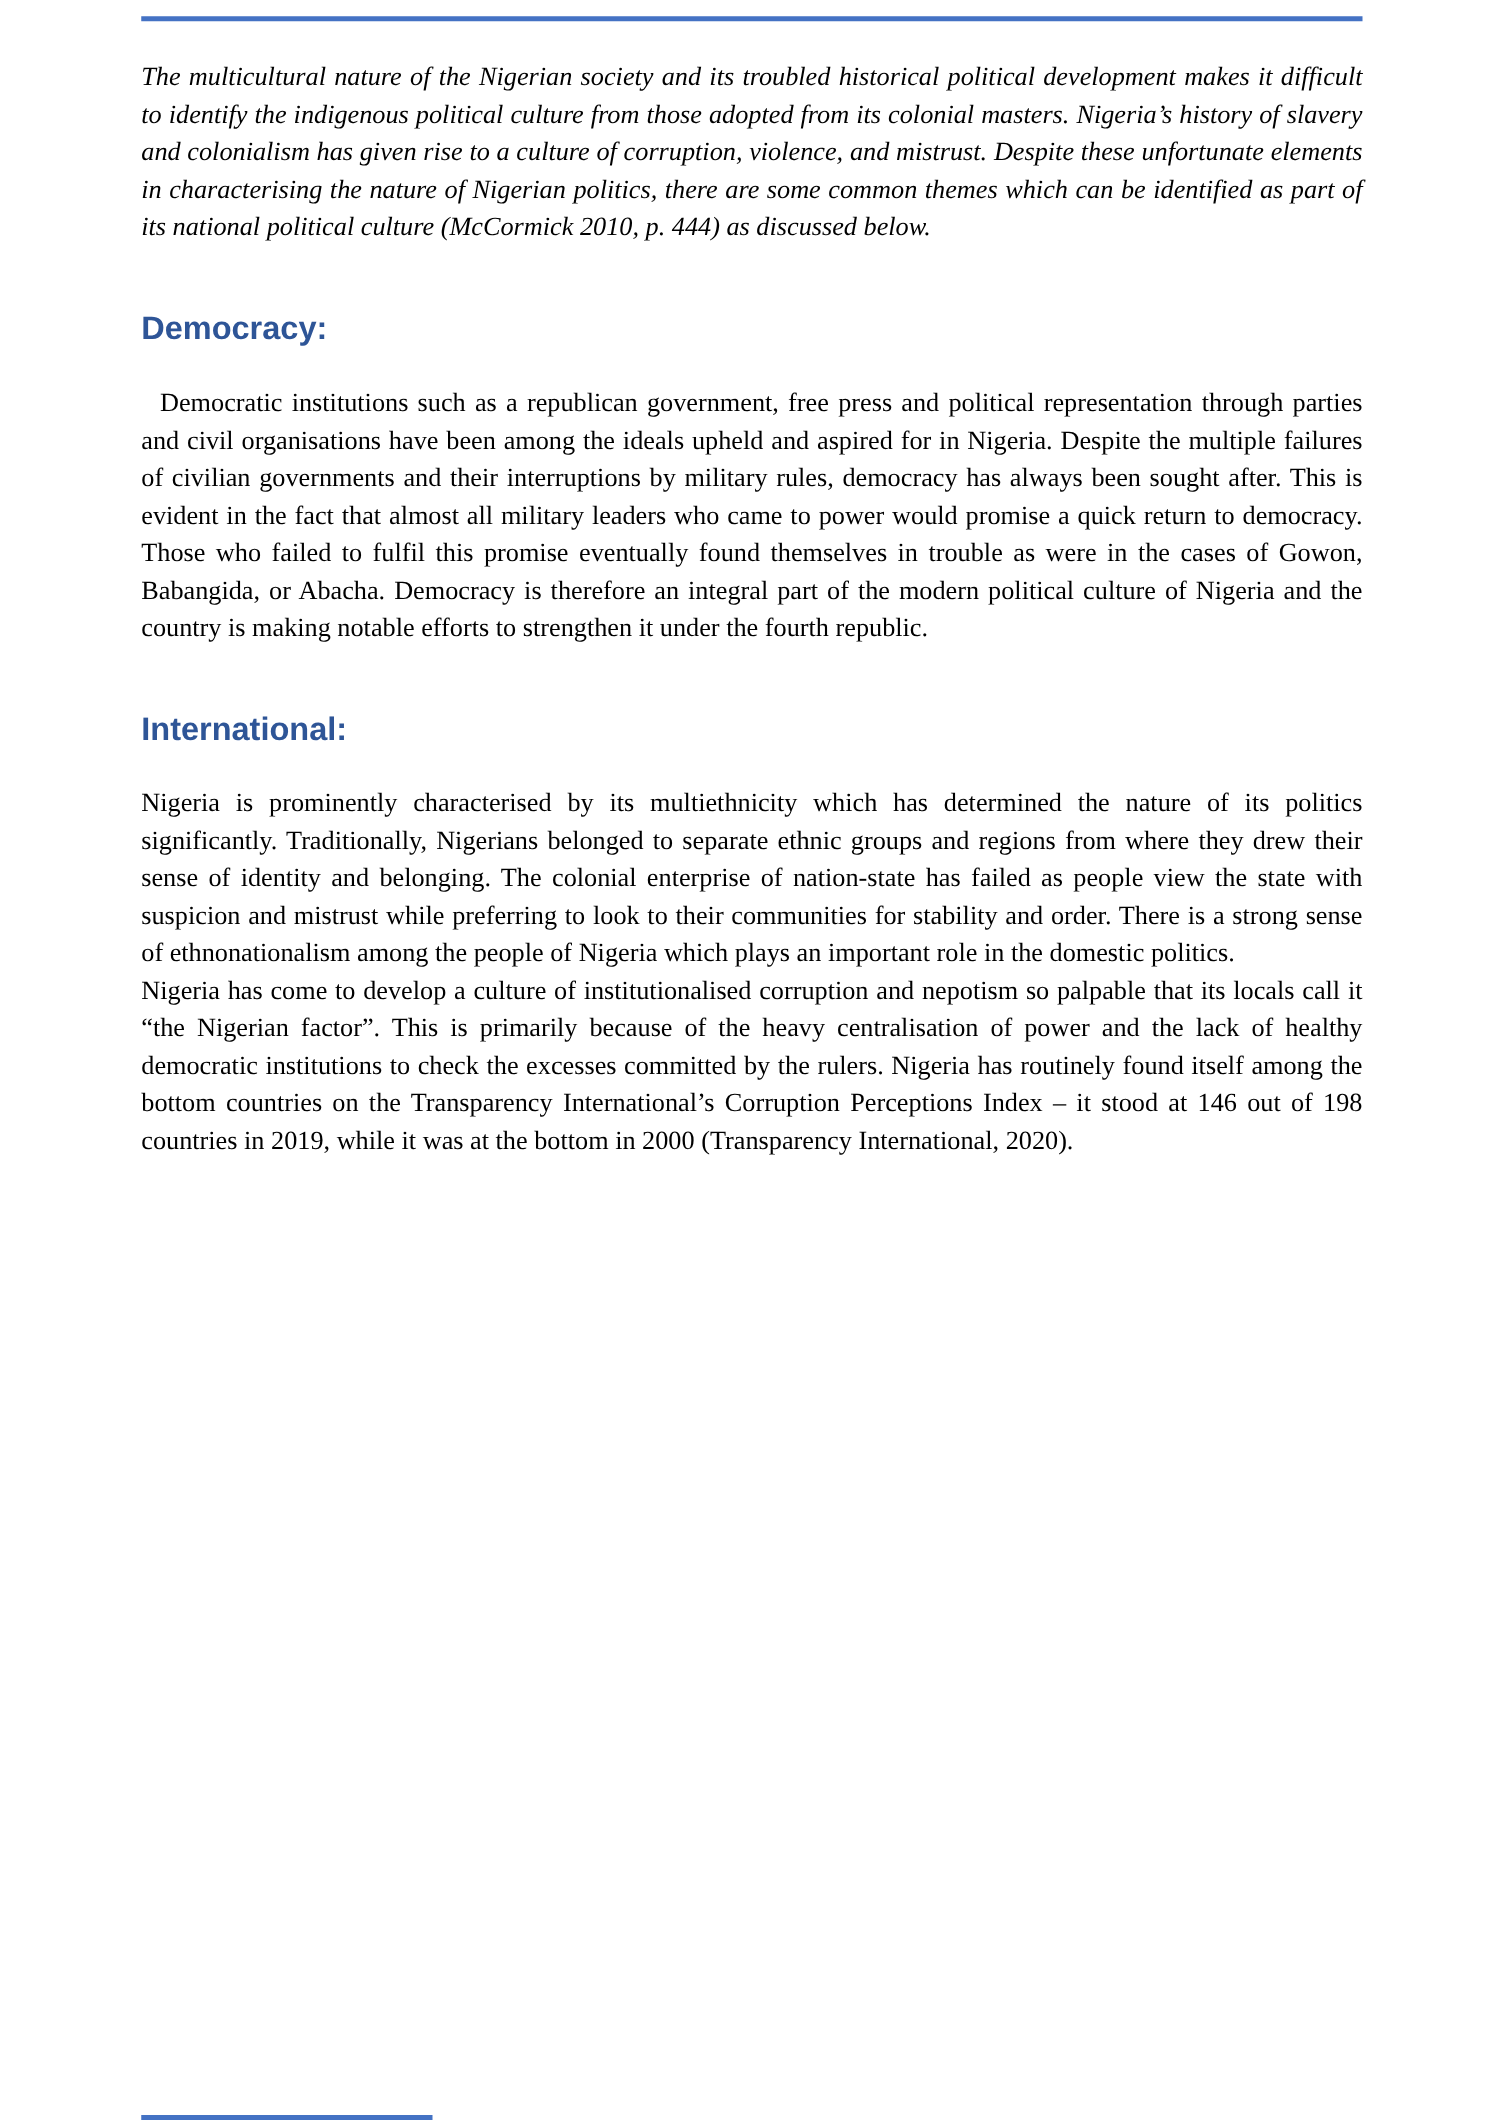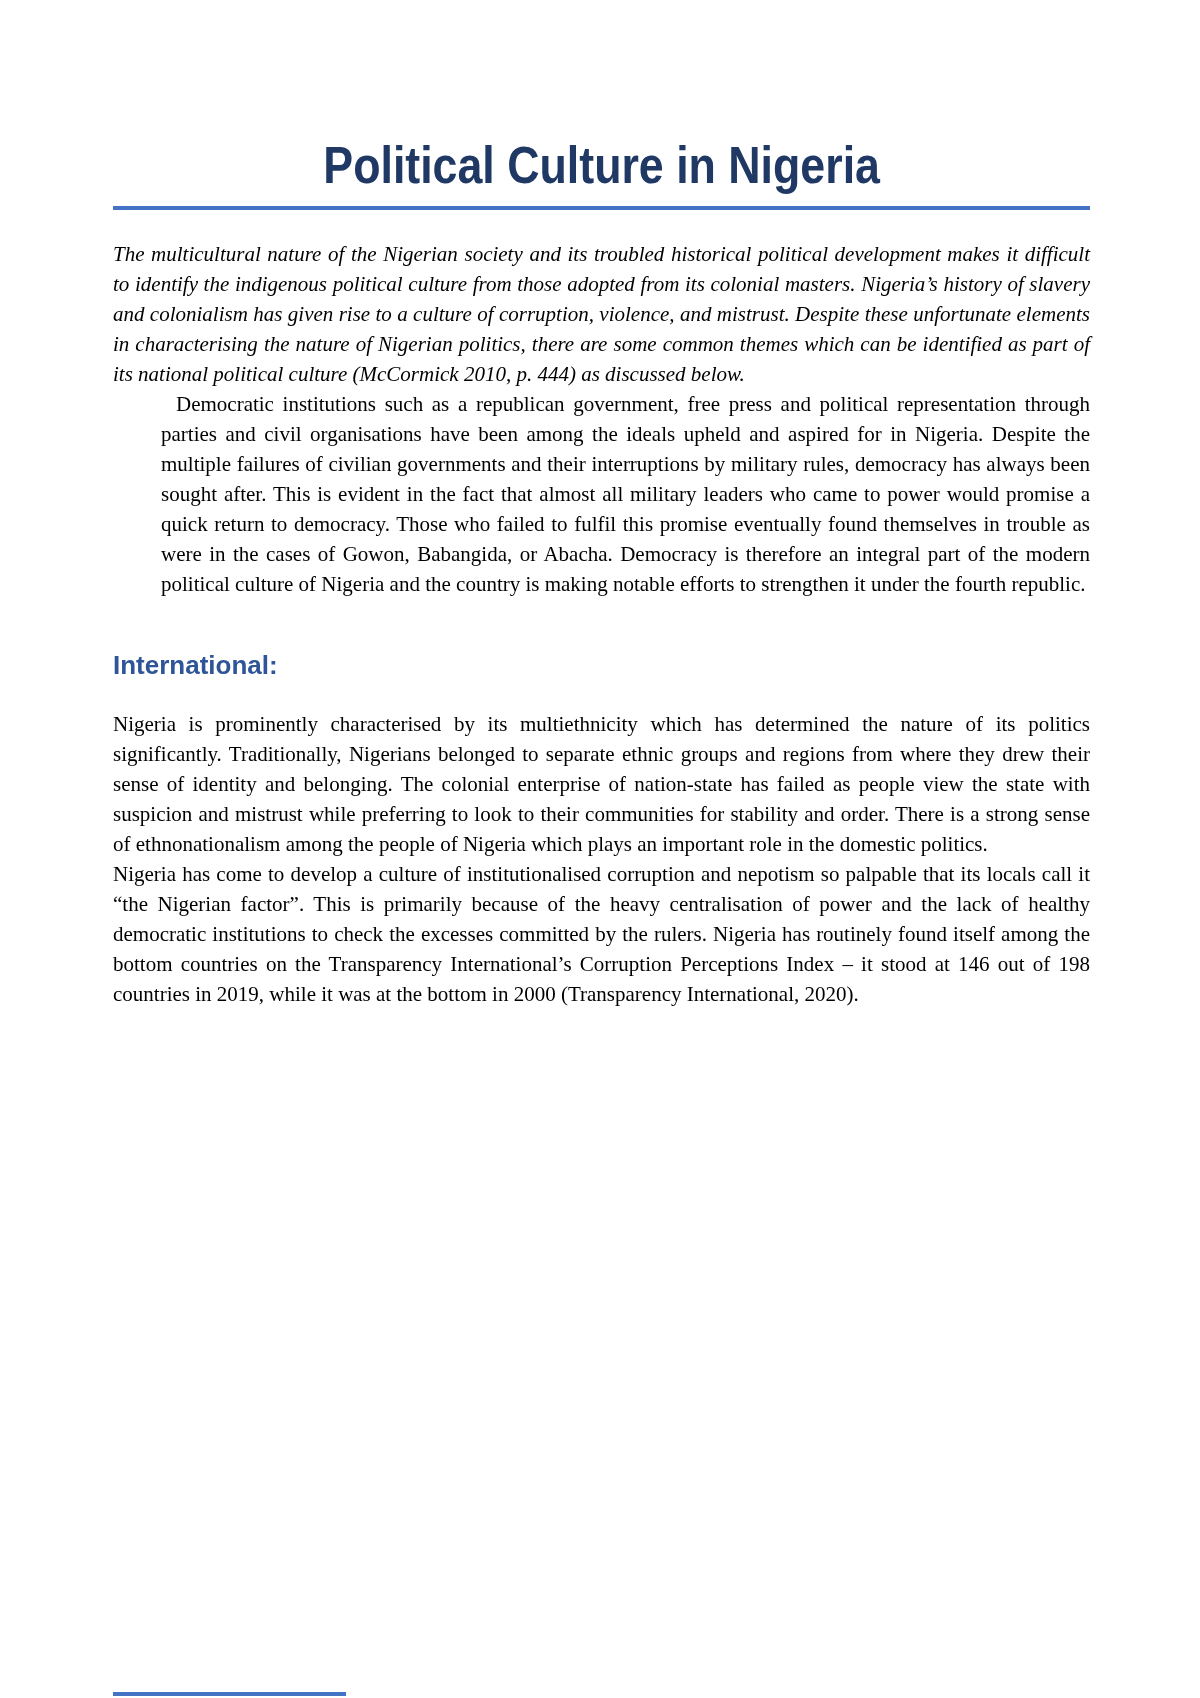--- a/index.html
+++ b/index.html
@@ -55,44 +55,41 @@
   .section-heading {
     margin: 52px 0 30px 0;
     font-family: "Liberation Sans", sans-serif;
     font-weight: bold;
     font-size: 26px;
     line-height: 1.1;
     color: var(--heading-color, #2E5597);
   }
   .indent-first {
     text-indent: 15px;
-    margin-left: 48px;
   }
   .bottom-rule-fragment {
     position: absolute;
     left: 113px;
     bottom: 2px;
     width: 233px;
     height: 4px;
     background: var(--rule-color, #4472C4);
   }
 </style>
 </head>
 <body>
 
 <div class="page">
 
-  <h1 class="doc-title">
-    <span class="squeeze">Political Culture in Nigeria</span>
-  </h1>
 
   <div class="title-rule"></div>
 
   <p class="body-para intro">The multicultural nature of the Nigerian society and its troubled historical political development makes it difficult to identify the indigenous political culture from those adopted from its colonial masters. Nigeria’s history of slavery and colonialism has given rise to a culture of corruption, violence, and mistrust. Despite these unfortunate elements in characterising the nature of Nigerian politics, there are some common themes which can be identified as part of its national political culture (McCormick 2010, p. 444) as discussed below.</p>
 
+  <h2 class="section-heading">Democracy:</h2>
   <p class="body-para indent-first">Democratic institutions such as a republican government, free press and political representation through parties and civil organisations have been among the ideals upheld and aspired for in Nigeria. Despite the multiple failures of civilian governments and their interruptions by military rules, democracy has always been sought after. This is evident in the fact that almost all military leaders who came to power would promise a quick return to democracy. Those who failed to fulfil this promise eventually found themselves in trouble as were in the cases of Gowon, Babangida, or Abacha. Democracy is therefore an integral part of the modern political culture of Nigeria and the country is making notable efforts to strengthen it under the fourth republic.</p>
 
   <h2 class="section-heading">International:</h2>
   <p class="body-para">Nigeria is prominently characterised by its multiethnicity which has determined the nature of its politics significantly. Traditionally, Nigerians belonged to separate ethnic groups and regions from where they drew their sense of identity and belonging. The colonial enterprise of nation-state has failed as people view the state with suspicion and mistrust while preferring to look to their communities for stability and order. There is a strong sense of ethnonationalism among the people of Nigeria which plays an important role in the domestic politics.</p>
 
   <p class="body-para">Nigeria has come to develop a culture of institutionalised corruption and nepotism so palpable that its locals call it “the Nigerian factor”. This is primarily because of the heavy centralisation of power and the lack of healthy democratic institutions to check the excesses committed by the rulers. Nigeria has routinely found itself among the bottom countries on the Transparency International’s Corruption Perceptions Index – it stood at 146 out of 198 countries in 2019, while it was at the bottom in 2000 (Transparency International, 2020).</p>
 
   <div class="bottom-rule-fragment"></div>
 
 </div>

